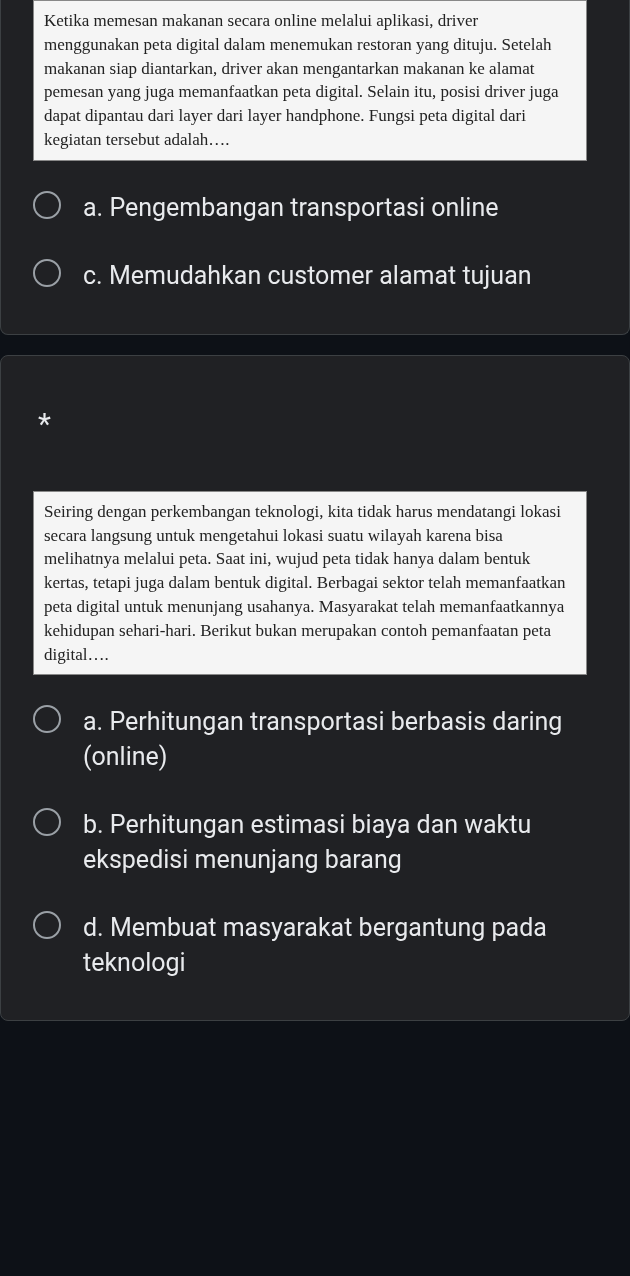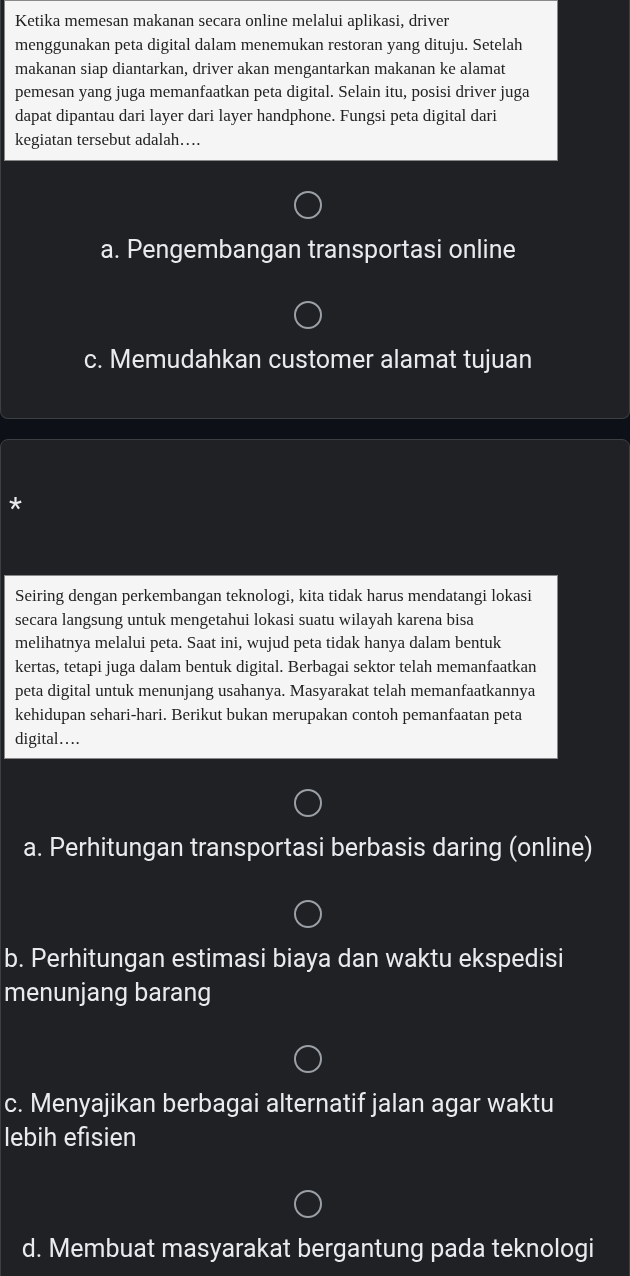--- a/index.html
+++ b/index.html
@@ -9,21 +9,21 @@
     }
     body {
       background-color: #0d1117;
       font-family: 'Roboto', 'Arial', sans-serif;
       width: 630px;
       color: #e8eaed;
     }
     .question-card {
       background-color: #202124;
       border-radius: 8px;
-      padding: 0 17px 40px 3px;
+      padding: 0 17px 40px 32px;
       margin-bottom: 20px;
       border: 1px solid #3c4043;
     }
     .question-card.no-top {
       border-top: none;
       border-top-left-radius: 0;
       border-top-right-radius: 0;
       padding-top: 0;
     }
     .question-card.has-top {
@@ -45,25 +45,24 @@
       width: 554px;
     }
     .question-image-text {
       font-family: 'Times New Roman', serif;
       font-size: 17px;
       color: #222;
       line-height: 1.4;
     }
     .option-row {
       display: flex;
-      align-items: center;
-      gap: 14px;
+      align-items: flex-start;
+      gap: 22px;
       margin-bottom: 34px;
       cursor: pointer;
-      flex-direction: column;
     }
     .option-row:last-child {
       margin-bottom: 0;
     }
     .radio-circle {
       width: 28px;
       height: 28px;
       min-width: 28px;
       border: 2.5px solid #9aa0a6;
       border-radius: 50%;
@@ -101,19 +100,15 @@
   <div class="option-row">
     <div class="radio-circle"></div>
     <div class="option-label">a. Perhitungan transportasi berbasis daring (online)</div>
   </div>
   <div class="option-row">
     <div class="radio-circle"></div>
     <div class="option-label">b. Perhitungan estimasi biaya dan waktu ekspedisi menunjang barang</div>
   </div>
   <div class="option-row">
     <div class="radio-circle"></div>
-    <div class="option-label">c. Menyajikan berbagai alternatif jalan agar waktu lebih efisien</div>
-  </div>
-  <div class="option-row">
-    <div class="radio-circle"></div>
     <div class="option-label">d. Membuat masyarakat bergantung pada teknologi</div>
   </div>
 </div>
 
 </body></html>

